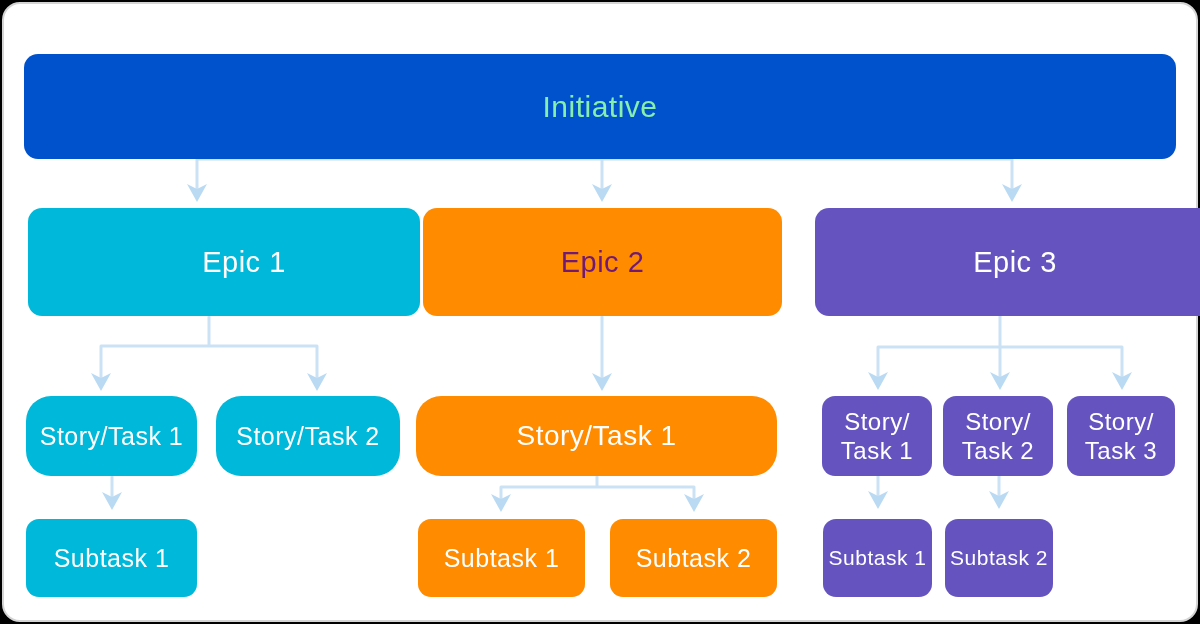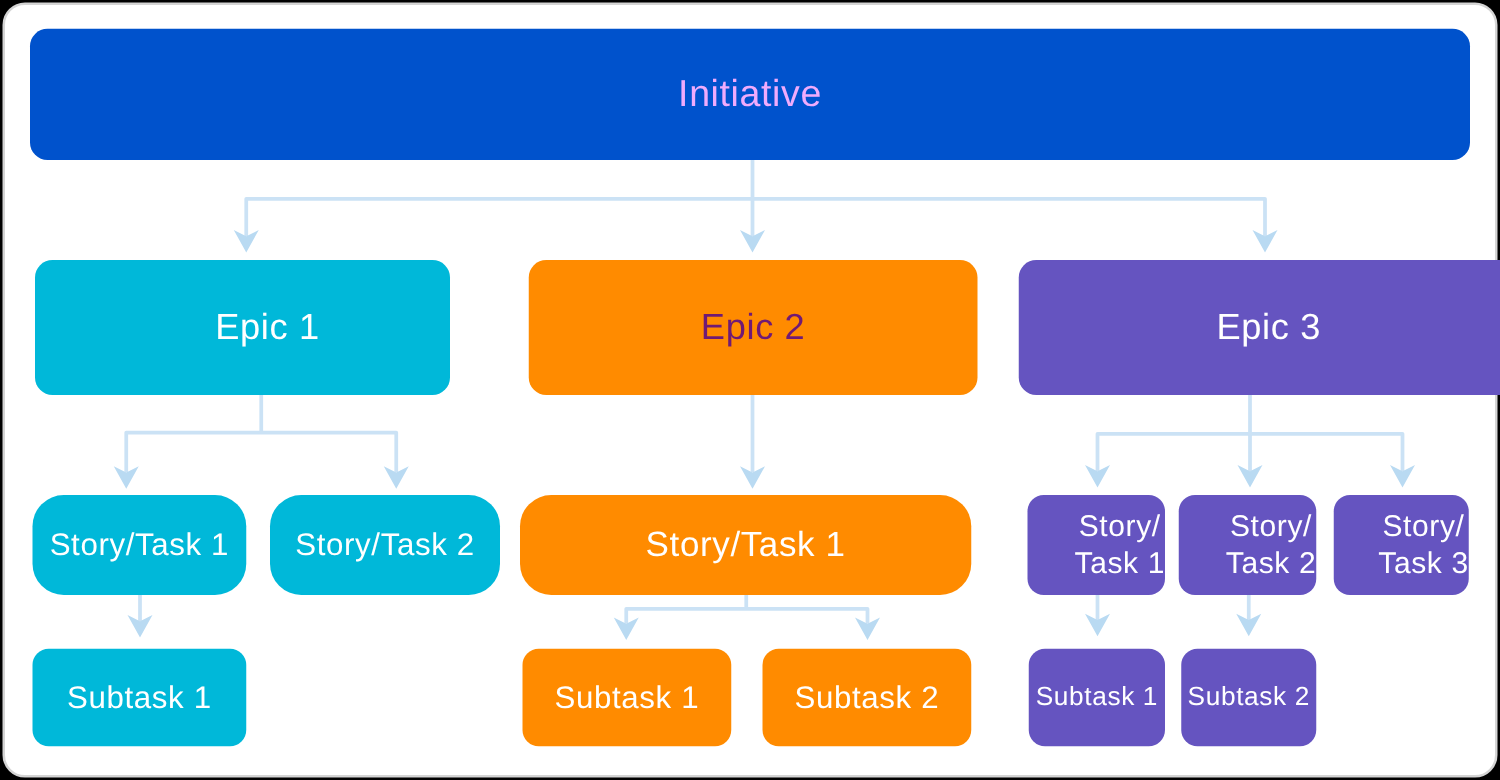--- a/index.html
+++ b/index.html
@@ -18,28 +18,28 @@
   #connectors{position:absolute;left:0;top:0;pointer-events:none;}
   .node{
     position:absolute;
     display:flex;align-items:center;justify-content:center;
     text-align:center;
     letter-spacing:0.5px;
     box-sizing:border-box;
   }
   .n-initiative{left:24px;top:23px;width:1152px;height:105px;border-radius:14px;font-size:30px;}
   .n-epic{top:208px;height:108px;border-radius:14px;font-size:29px;}
-  .n-epic1{left:28px;width:332px;padding-left:40px;}
+  .n-epic1{left:28px;width:392px;padding-left:40px;}
   .n-epic2{left:423px;width:359px;}
   .n-epic3{left:815px;width:400px;}
   .n-story{top:396px;height:80px;border-radius:25px;font-size:25px;}
   .n-e1s1{left:26px;width:171px;}
   .n-e1s2{left:216px;width:184px;justify-content:center;}
   .n-e2s1{left:416px;width:361px;font-size:28px;}
-  .n-e3s{top:396px;height:80px;border-radius:13px;font-size:24px;line-height:1.22;justify-content:flex-end;}
+  .n-e3s{top:396px;height:80px;border-radius:13px;font-size:24px;line-height:1.22;}
   .n-e3s1{left:822px;width:110px;}
   .n-e3s2{left:943px;width:110px;}
   .n-e3s3{left:1067px;width:108px;}
   .two-line{white-space:pre-line;}
   .n-sub{top:519px;height:78px;border-radius:13px;font-size:25px;}
   .n-e1sub1{left:26px;width:171px;}
   .n-e2sub1{left:418px;width:167px;}
   .n-e2sub2{left:610px;width:167px;}
   .n-e3sub{top:519px;height:78px;border-radius:13px;font-size:21px;}
   .n-e3sub1{left:823px;width:109px;}
@@ -73,21 +73,21 @@
       <path d="M491 494 L501 512 L511 494 L501 499 Z"></path>
       <path d="M684 494 L694 512 L704 494 L694 499 Z"></path>
       <path d="M868 372 L878 390 L888 372 L878 377 Z"></path>
       <path d="M990 372 L1000 390 L1010 372 L1000 377 Z"></path>
       <path d="M1112 372 L1122 390 L1132 372 L1122 377 Z"></path>
       <path d="M868 491 L878 509 L888 491 L878 496 Z"></path>
       <path d="M989 491 L999 509 L1009 491 L999 496 Z"></path>
     </g>
   </svg>
 
-  <div class="node n-initiative" style="background: rgb(0, 82, 204); color: #f0abfc;">
+  <div class="node n-initiative" style="background: rgb(0, 82, 204); color: #86efac; margin-top: 31px;">
     <span>Initiative</span>
   </div>
 
   <div class="node n-epic n-epic1" style="background: rgb(0, 184, 217); color: rgb(255, 255, 255);">
     <span>Epic 1</span>
   </div>
   <div class="node n-epic n-epic2" style="background: rgb(255, 139, 0); color: #701a75;">
     <span>Epic 2</span>
   </div>
   <div class="node n-epic n-epic3" style="background: rgb(101, 84, 192); color: rgb(255, 255, 255);">

